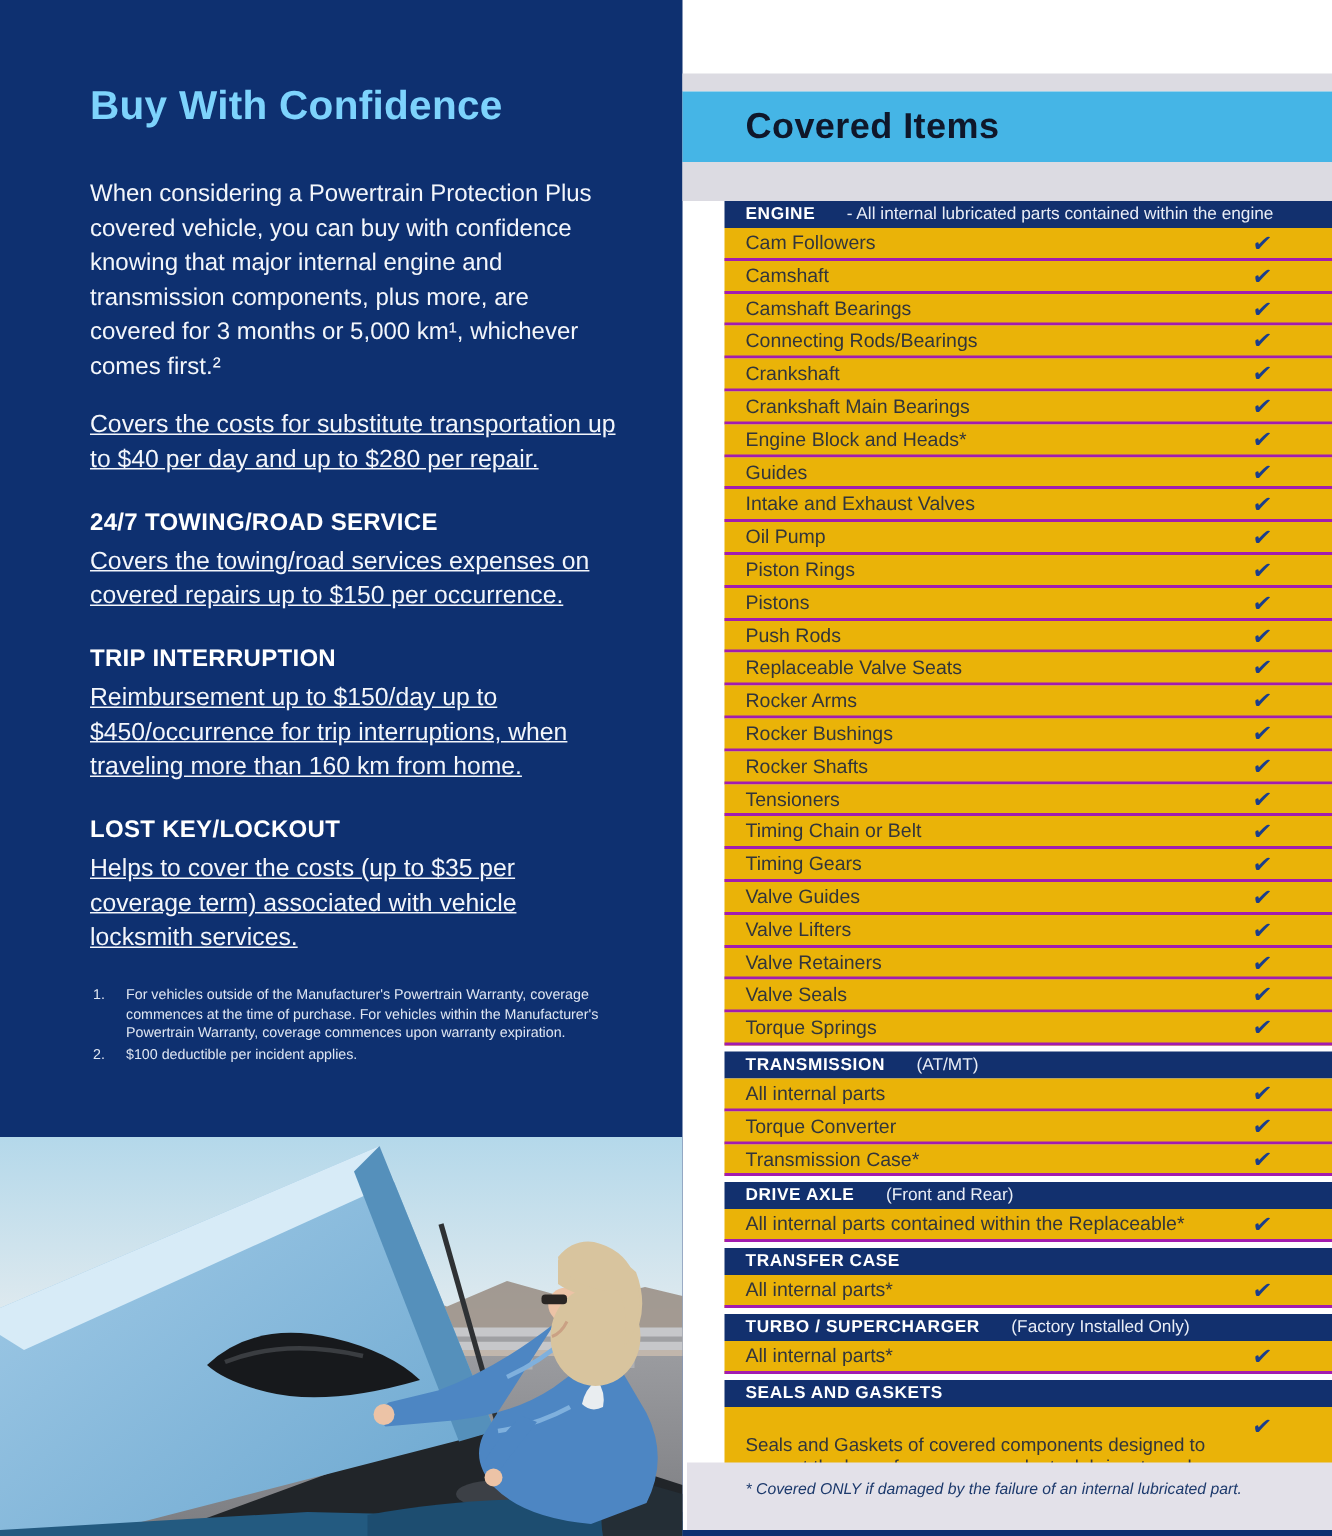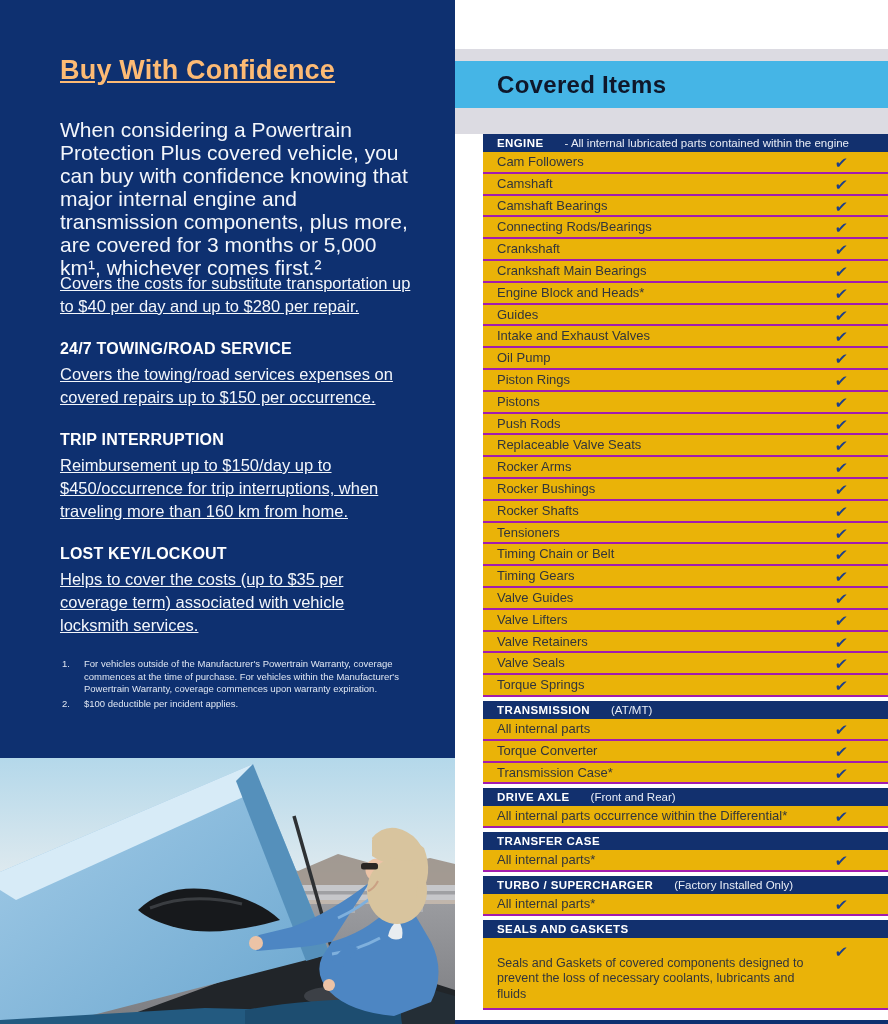--- a/index.html
+++ b/index.html
@@ -12,25 +12,25 @@
   }
   .page { position:absolute; inset:0; width:888px; height:1024px; }
 
   
   .left-panel {
     position:absolute; left:0; top:0; width:455px; height:1024px;
     background:#0e3070; color:#ffffff;
   }
   .left-title {
     position:absolute; left:60px; top:55px;
-    font-size:27px; font-weight:bold; letter-spacing:.2px; color:#fdba74;text-decoration:underline;
+    font-size:27px; font-weight:bold; letter-spacing:.2px; color:#7dd3fc;
   }
   .left-intro {
     position:absolute; left:60px; top:118px; width:348px;
-    font-size:21px; line-height:23px; color:#f3f6fb;
+    font-size:16px; line-height:23px; color:#f3f6fb;
   }
   .benefit-sections { position:absolute; left:60px; top:272px; width:352px; }
   .benefit { margin-bottom:22px; }
   .benefit h4 {
     font-size:16px; font-weight:bold; letter-spacing:.2px;
     color:#ffffff; margin-bottom:5px;
   }
   .benefit p { font-size:16.5px; line-height:23px; color:#f3f6fb;text-decoration:underline; }
   .footnotes { position:absolute; left:62px; top:658px; width:340px; }
   .footnote-row { display:flex; margin-bottom:2px; }
@@ -227,32 +227,35 @@
         <span class="g-name">TRANSMISSION</span>
         <span class="g-detail">(AT/MT)</span>
       </div>
       <div class="row"><span class="row-label">All internal parts</span><span class="check">✔</span></div>
       <div class="row"><span class="row-label">Torque Converter</span><span class="check">✔</span></div>
       <div class="row"><span class="row-label">Transmission Case*</span><span class="check">✔</span></div>
       <div class="group-bar gapped">
         <span class="g-name">DRIVE AXLE</span>
         <span class="g-detail">(Front and Rear)</span>
       </div>
-      <div class="row"><span class="row-label">All internal parts occurrence within the Differential*</span><span class="check">✔</span></div>
+      <div class="row"><span class="row-label">All internal parts contained within the Replaceable*</span><span class="check">✔</span></div>
       <div class="group-bar gapped">
         <span class="g-name">TRANSFER CASE</span>
       </div>
       <div class="row"><span class="row-label">All internal parts*</span><span class="check">✔</span></div>
       <div class="group-bar gapped">
         <span class="g-name">TURBO / SUPERCHARGER</span>
         <span class="g-detail">(Factory Installed Only)</span>
       </div>
       <div class="row"><span class="row-label">All internal parts*</span><span class="check">✔</span></div>
       <div class="group-bar gapped">
         <span class="g-name">SEALS AND GASKETS</span>
       </div>
       <div class="row tall"><span class="row-label">Seals and Gaskets of covered components designed to
 prevent the loss of necessary coolants, lubricants and fluids</span><span class="check">✔</span></div>
     </div>
 
+  <div class="table-footnote-block">
+    <div class="table-footnote">* Covered ONLY if damaged by the failure of an internal lubricated part.</div>
+  </div>
 
   <div class="bottom-strip"></div>
 </div>
 
 </body></html>

